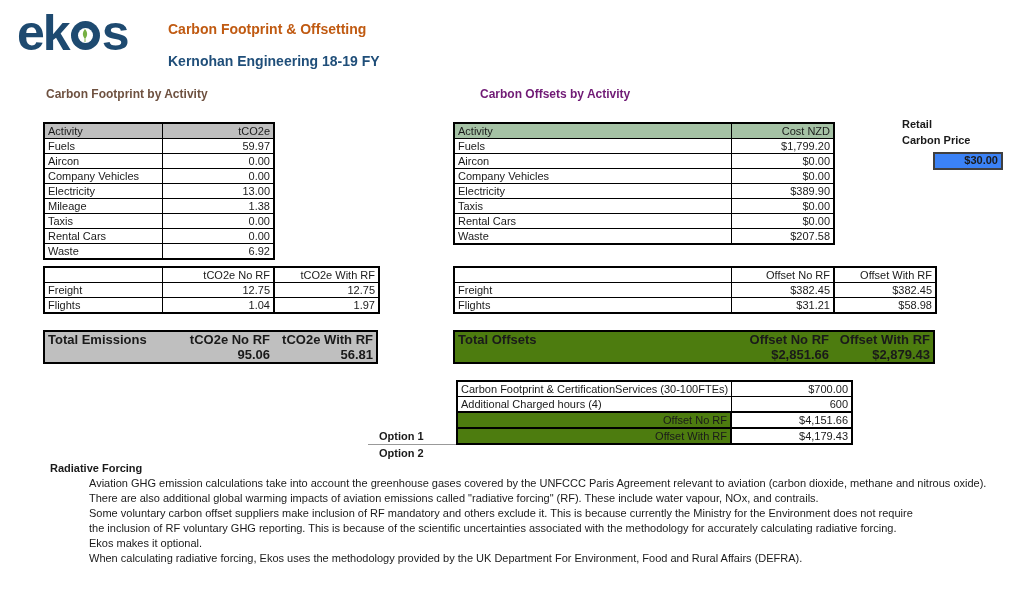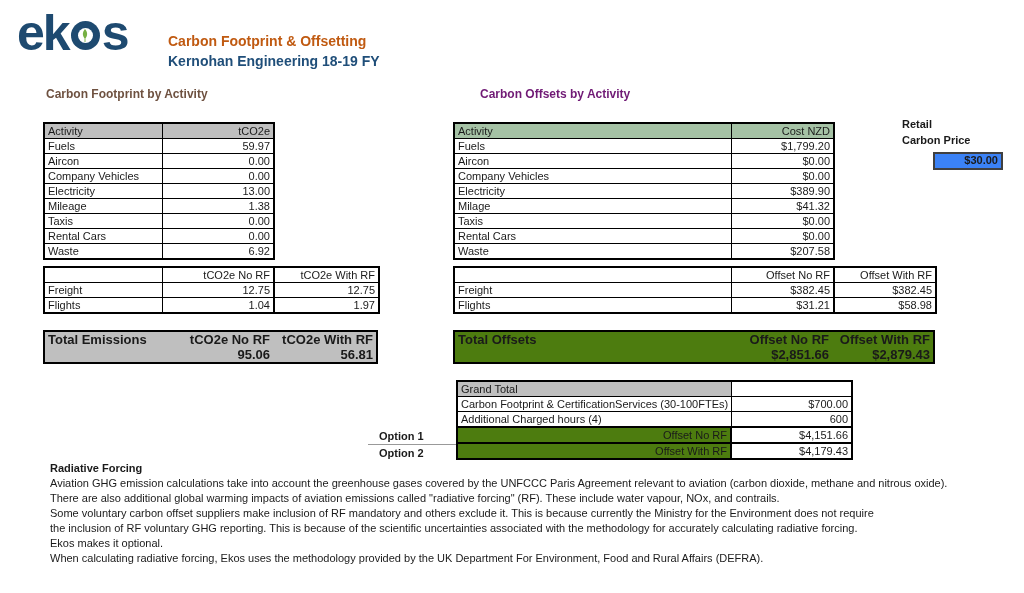--- a/index.html
+++ b/index.html
@@ -11,21 +11,21 @@
 
   
   .logo { position:absolute; left:17px; top:8px; display:flex; align-items:baseline;
           font-weight:800; font-size:50px; line-height:1; color:#1E4A70; letter-spacing:-2px; }
   .logo-o { display:inline-block; position:relative; width:29px; height:29px;
             border-radius:50%; background:#1E4A70; margin:0 2px; }
   .logo-o-hole { position:absolute; left:7px; top:7px; width:15px; height:15px;
                  border-radius:50%; background:#ffffff; }
   .logo-leaf { position:absolute; left:50%; top:50%; transform:translate(-50%,-52%); }
 
-  .doc-title { position:absolute; left:168px; top:21px; font-size:14px; font-weight:bold; color:#C05A11;margin-top:12px; }
+  .doc-title { position:absolute; left:168px; top:21px; font-size:14px; font-weight:bold; color:#C05A11; }
   .doc-subtitle { position:absolute; left:168px; top:53px; font-size:14px; font-weight:bold; color:#1F4E79; }
   .sec-title { position:absolute; top:87px; font-size:12px; font-weight:bold; }
   .sec-title.left-t { left:46px; color:#6E5140; }
   .sec-title.right-t { left:480px; color:#701a75; }
 
   
   table.tbl { position:absolute; border-collapse:collapse; table-layout:fixed;
               border:2px solid #000; font-size:11px; }
   table.tbl td, table.tbl th { border:1px solid #000; height:15px; line-height:14px;
               padding:0 3px; overflow:hidden; white-space:nowrap; font-weight:normal; }
@@ -55,21 +55,21 @@
                 text-align:right; line-height:13px; padding:0 3px; }
 
   
   .option-tag { position:absolute; left:368px; width:88px; height:16px; font-size:11px;
                 font-weight:bold; line-height:15px; padding-left:11px; }
   .option-tag.underlined { border-bottom:1px solid #999; }
 
   
   .notes { position:absolute; left:50px; top:461px; width:970px; font-size:11px; }
   .notes .nh { font-weight:bold; line-height:15px; }
-  .notes .nl { line-height:15px; white-space:nowrap; }
+  .notes .nl { line-height:15px; white-space:nowrap;margin-left:39px; }
 </style>
 </head>
 <body>
 
 <div id="page">
 
   <div class="logo">
     <span>ek</span>
       <span class="logo-o">
         <span class="logo-o-hole"></span>
@@ -195,24 +195,20 @@
         </tr>
     <tr>
           <td class="left-a">Company Vehicles</td>
           <td class="right-a">$0.00</td>
         </tr>
     <tr>
           <td class="left-a">Electricity</td>
           <td class="right-a">$389.90</td>
         </tr>
     <tr>
-          <td class="left-a">Milage</td>
-          <td class="right-a">$41.32</td>
-        </tr>
-    <tr>
           <td class="left-a">Taxis</td>
           <td class="right-a">$0.00</td>
         </tr>
     <tr>
           <td class="left-a">Rental Cars</td>
           <td class="right-a">$0.00</td>
         </tr>
     <tr>
           <td class="left-a">Waste</td>
           <td class="right-a">$207.58</td>
@@ -257,24 +253,20 @@
       <div class="tc right-a w102">$2,879.43</div>
     </div>
   </div>
 
   <table class="tbl" style="left:456px; top:380px; width:395px;">
     <colgroup>
         <col style="width:274px">
         <col style="width:121px">
       </colgroup>
     <tbody>
-        <tr>
-      <th class="hdr-gray left-a">Grand Total</th>
-      <td></td>
-    </tr>
     <tr>
       <td class="right-a">Carbon Footprint &amp; CertificationServices (30-100FTEs)</td>
       <td class="right-a">$700.00</td>
     </tr>
     <tr>
       <td class="left-a">Additional Charged hours (4)</td>
       <td class="right-a">600</td>
     </tr>
     <tr>
       <td class="right-a bold green-bg thickAll">Offset No RF</td>

